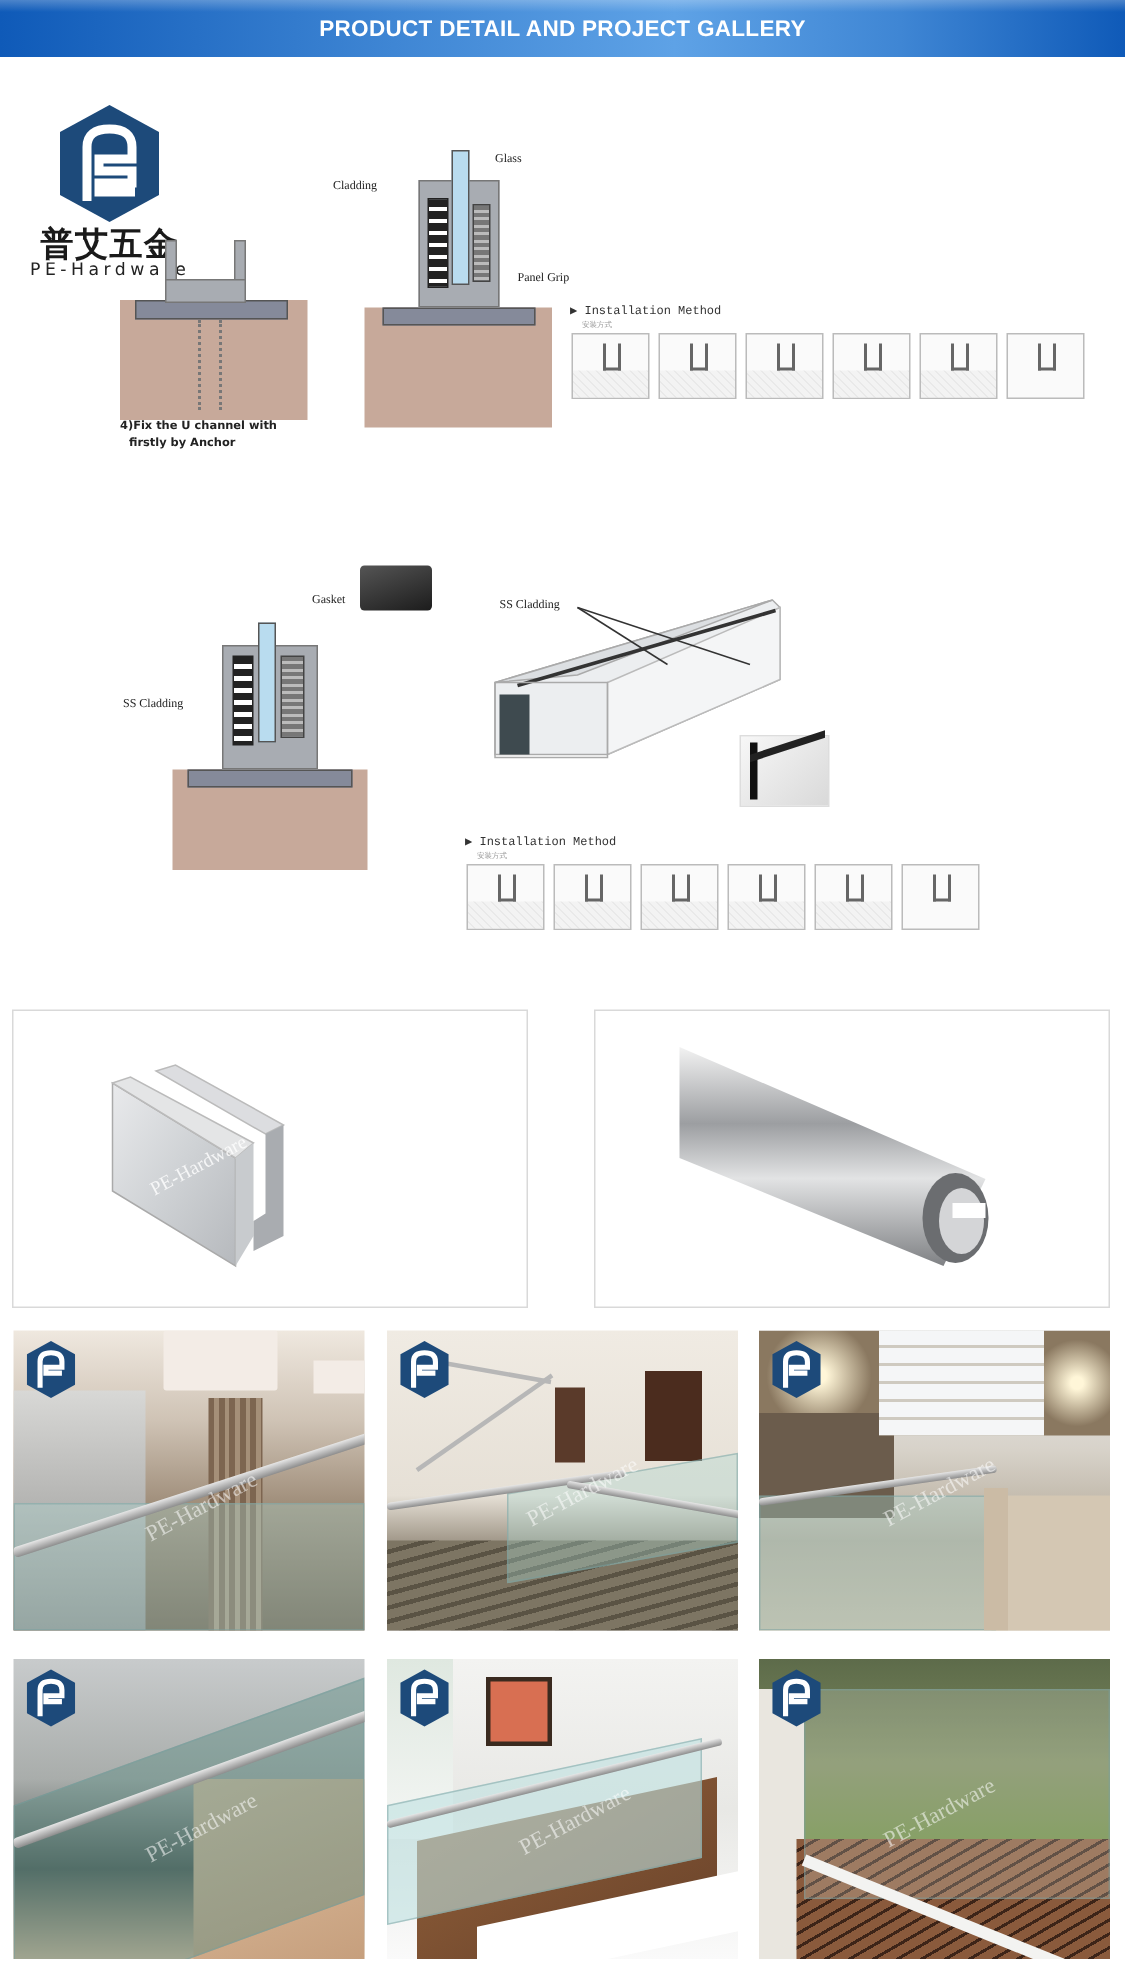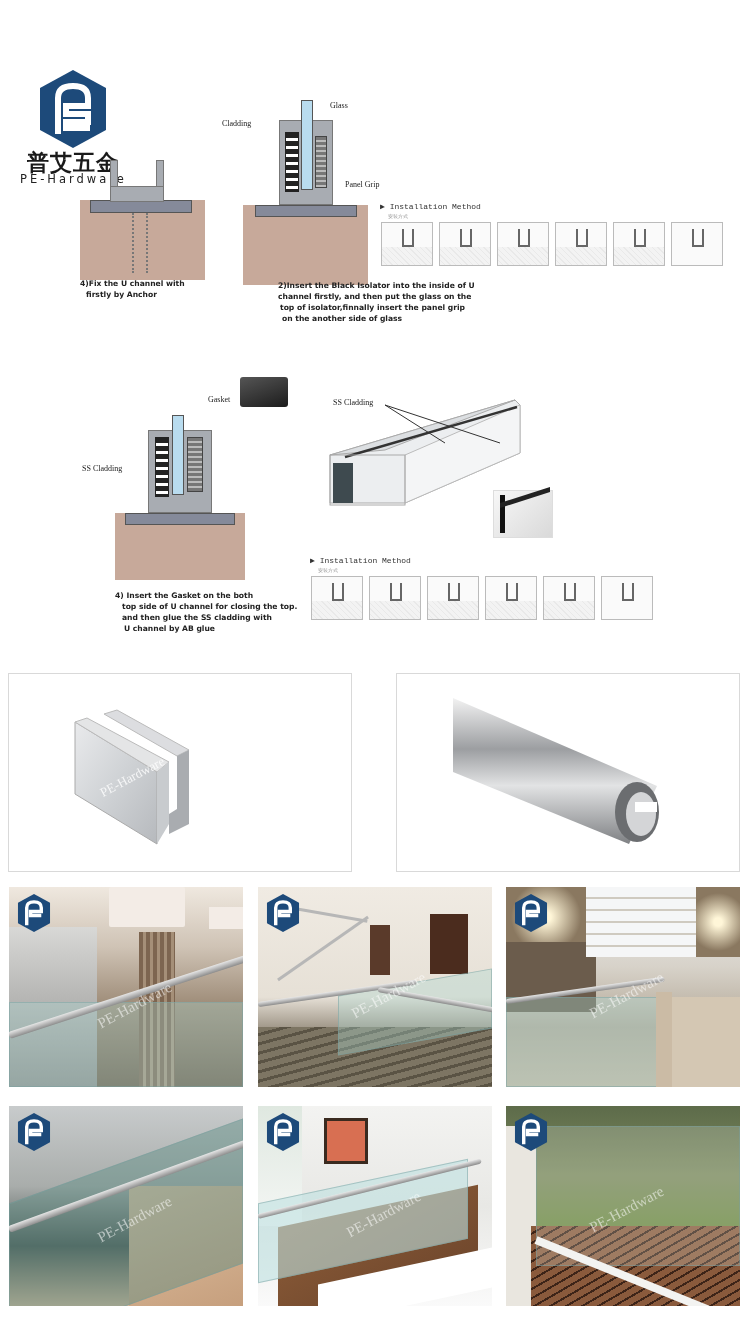--- a/index.html
+++ b/index.html
@@ -25,20 +25,23 @@
 .wm-logo{position:absolute;left:8px;top:6px;width:34px;height:40px}
 .wm-text{position:absolute;font-family:"Liberation Serif",serif;color:rgba(255,255,255,.55);font-size:15px;transform:rotate(-28deg);white-space:nowrap}
 .rail{position:absolute;height:7px;background:linear-gradient(180deg,#e6e6e6,#8d8d8d);border-radius:3px;transform-origin:left center}
 .glass{position:absolute;background:rgba(170,215,210,.35);border:1px solid rgba(120,160,160,.5)}
 </style>
 </head>
 <body>
 
 <div class="page">
 
+  <div class="banner">
+    <span class="banner-title">PRODUCT DETAIL AND PROJECT GALLERY</span>
+  </div>
 
   <div class="abs" style="left:0;top:45px;width:750px;height:300px">
 
     <div class="logo" style="top:23px">
       <svg width="70" height="82" viewBox="0 0 70 82" style="position:absolute;left:20px;top:0">
         <polygon points="35,2 68,20 68,62 35,80 2,62 2,20" fill="#1d4a7a"></polygon>
         <path d="M20,66 L20,30 Q20,18 35,18 Q50,18 50,30 L50,38 L28,38 L28,46 L50,46 L50,54 L28,54 L28,60 L52,60" fill="none" stroke="#fff" stroke-width="6"></path>
       </svg>
       <div class="logo-cn">普艾五金</div>
       <div class="logo-en">PE-Hardware</div>
@@ -62,26 +65,20 @@
       <div class="abs" style="left:12px;top:105px;width:102px;height:12px;background:#858a9a;border:1px solid #555"></div>
       <div class="abs" style="left:36px;top:20px;width:54px;height:85px;background:#a8acb2;border:1px solid #777"></div>
       <div class="abs" style="left:42px;top:32px;width:14px;height:60px;background:repeating-linear-gradient(180deg,#222 0 5px,#fff 5px 8px);border:1px solid #222"></div>
       <div class="abs" style="left:58px;top:0;width:12px;height:90px;background:#b9dcef;border:1px solid #555"></div>
       <div class="abs" style="left:72px;top:36px;width:12px;height:52px;background:repeating-linear-gradient(180deg,#777 0 3px,#bbb 3px 5px);border:1px solid #444"></div>
     </div>
     <div class="lbl" style="left:330px;top:56px">Glass</div>
     <div class="lbl" style="left:222px;top:74px">Cladding</div>
     <div class="lbl" style="left:345px;top:135px"></div>
     <div class="lbl" style="left:345px;top:135px">Panel Grip</div>
-    <div class="cap" style="left:278px;top:235px">
-      <div>2)Insert the Black Isolator into the inside of U</div>
-      <div>channel firstly, and then put the glass on the</div>
-      <div style="padding-left:2px">top of isolator,finnally insert the panel grip</div>
-      <div style="padding-left:4px">on the another side of glass</div>
-    </div>
 
     <div class="inst-title" style="left:380px;top:157px">▶ <span>Installation Method</span></div>
     <div class="inst-sub" style="left:388px;top:168px">安装方式</div>
     <div class="inst-row" style="left:381px;top:177px">
       <div class="inst-box">
           <div class="g"></div>
           <div class="u"></div>
         </div>
       <div class="inst-box">
           <div class="g"></div>
@@ -110,26 +107,20 @@
     <div class="lbl" style="left:208px;top:30px">Gasket</div>
     <div class="lbl" style="left:82px;top:99px">SS Cladding</div>
 
     <div class="abs" style="left:115px;top:40px;width:130px;height:175px">
       <div class="abs" style="left:0;top:108px;width:130px;height:67px;background:#c7a99a"></div>
       <div class="abs" style="left:10px;top:108px;width:110px;height:12px;background:#858a9a;border:1px solid #555"></div>
       <div class="abs" style="left:33px;top:25px;width:64px;height:83px;background:#a8acb2;border:1px solid #777"></div>
       <div class="abs" style="left:40px;top:32px;width:14px;height:60px;background:repeating-linear-gradient(180deg,#222 0 5px,#fff 5px 8px);border:1px solid #222"></div>
       <div class="abs" style="left:57px;top:10px;width:12px;height:80px;background:#b9dcef;border:1px solid #555"></div>
       <div class="abs" style="left:72px;top:32px;width:16px;height:55px;background:repeating-linear-gradient(180deg,#777 0 3px,#bbb 3px 5px);border:1px solid #444"></div>
-    </div>
-    <div class="cap" style="left:115px;top:225px">
-      <div>4) Insert the Gasket on the both</div>
-      <div style="padding-left:7px">top side of  U channel for closing the top.</div>
-      <div style="padding-left:7px">and then glue the SS cladding with</div>
-      <div style="padding-left:9px">U channel by AB glue</div>
     </div>
 
     <div class="lbl" style="left:333px;top:33px">SS Cladding</div>
     <svg class="abs" style="left:325px;top:30px" width="200" height="140" viewBox="0 0 200 140">
       <polygon points="5,108 5,60 190,5 195,10 195,58 80,108" fill="#eceef0" stroke="#aaa"></polygon>
       <polygon points="80,60 195,10 195,58 80,108" fill="#f4f5f6" stroke="#bbb"></polygon>
       <polygon points="5,60 60,55 190,5" fill="#dcdfe2" stroke="#aaa"></polygon>
       <line x1="20" y1="62" x2="192" y2="12" stroke="#333" stroke-width="2.5"></line>
       <rect x="8" y="68" width="20" height="40" fill="#3e4a4f"></rect>
       <rect x="5" y="60" width="75" height="50" fill="none" stroke="#aaa"></rect>

